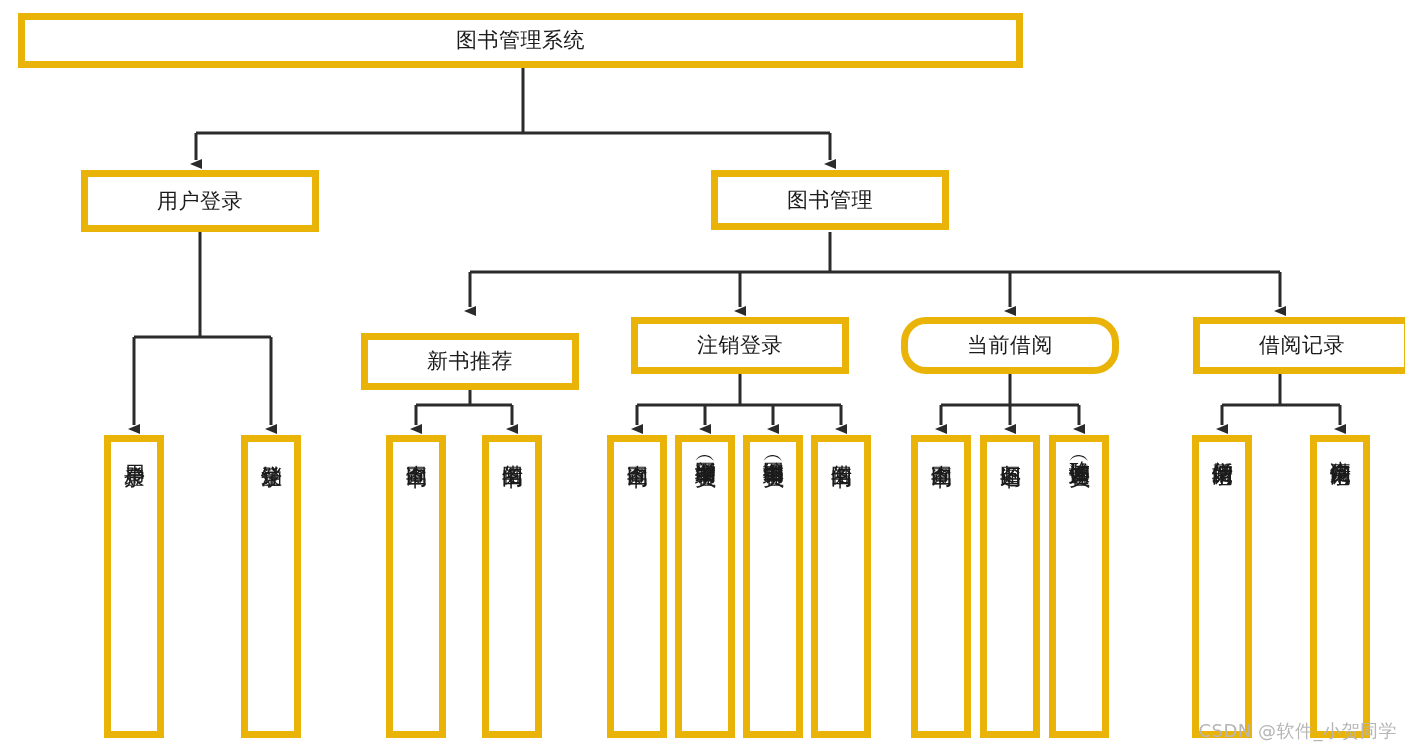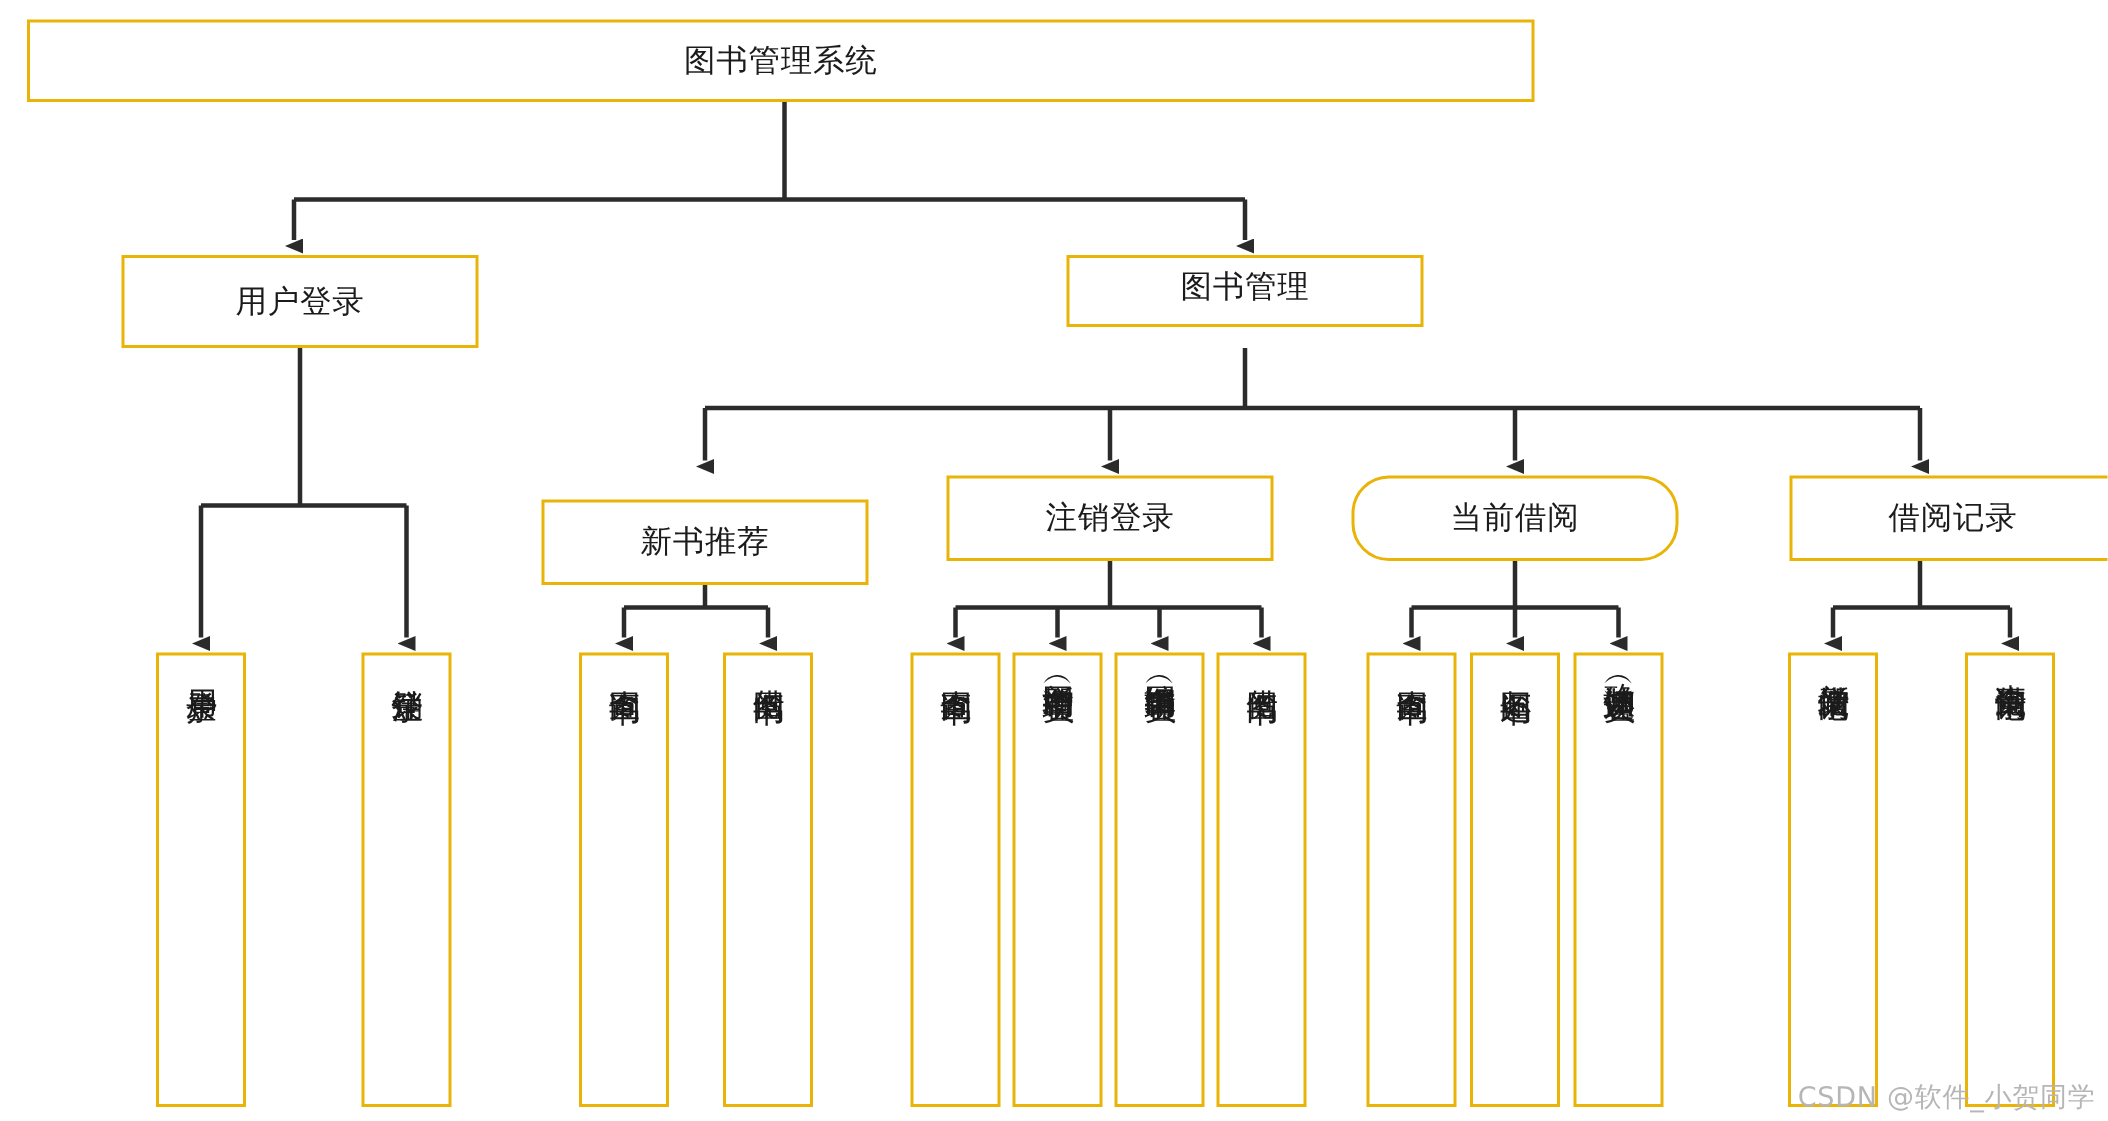--- a/index.html
+++ b/index.html
@@ -24,21 +24,21 @@
     position: absolute;
     left: 0;
     top: 0;
     width: 1405px;
     height: 747px;
   }
   .node-box {
     position: absolute;
     box-sizing: border-box;
     background: #ffffff;
-    border: 2px solid #eab308;
+    border: 7px solid #eab308;
     display: flex;
     align-items: center;
     justify-content: center;
     overflow: hidden;
   }
   .node-label-h {
     font-size: 21px;
     line-height: 1.15;
     color: #1b1b1b;
     letter-spacing: 0.5px;
@@ -133,21 +133,21 @@
     </g>
   </svg>
 
   <div class="node-box" style="left:18px; top:13px; width:1005px; height:55px;">
     <span class="node-label-h">图书管理系统</span>
   </div>
 
   <div class="node-box" style="left:81px; top:170px; width:238px; height:62px;">
     <span class="node-label-h">用户登录</span>
   </div>
-  <div class="node-box" style="left:711px; top:170px; width:238px; height:48px;font-family:Liberation Mono, monospace;">
+  <div class="node-box" style="left:711px; top:170px; width:238px; height:60px;">
     <span class="node-label-h">图书管理</span>
   </div>
 
   <div class="node-box" style="left:361px; top:333px; width:218px; height:57px;">
     <span class="node-label-h">新书推荐</span>
   </div>
   <div class="node-box" style="left:631px; top:317px; width:218px; height:57px;">
     <span class="node-label-h">注销登录</span>
   </div>
   <div class="node-box" style="left:901px; top:317px; width:218px; height:57px;border-radius:25px;">

